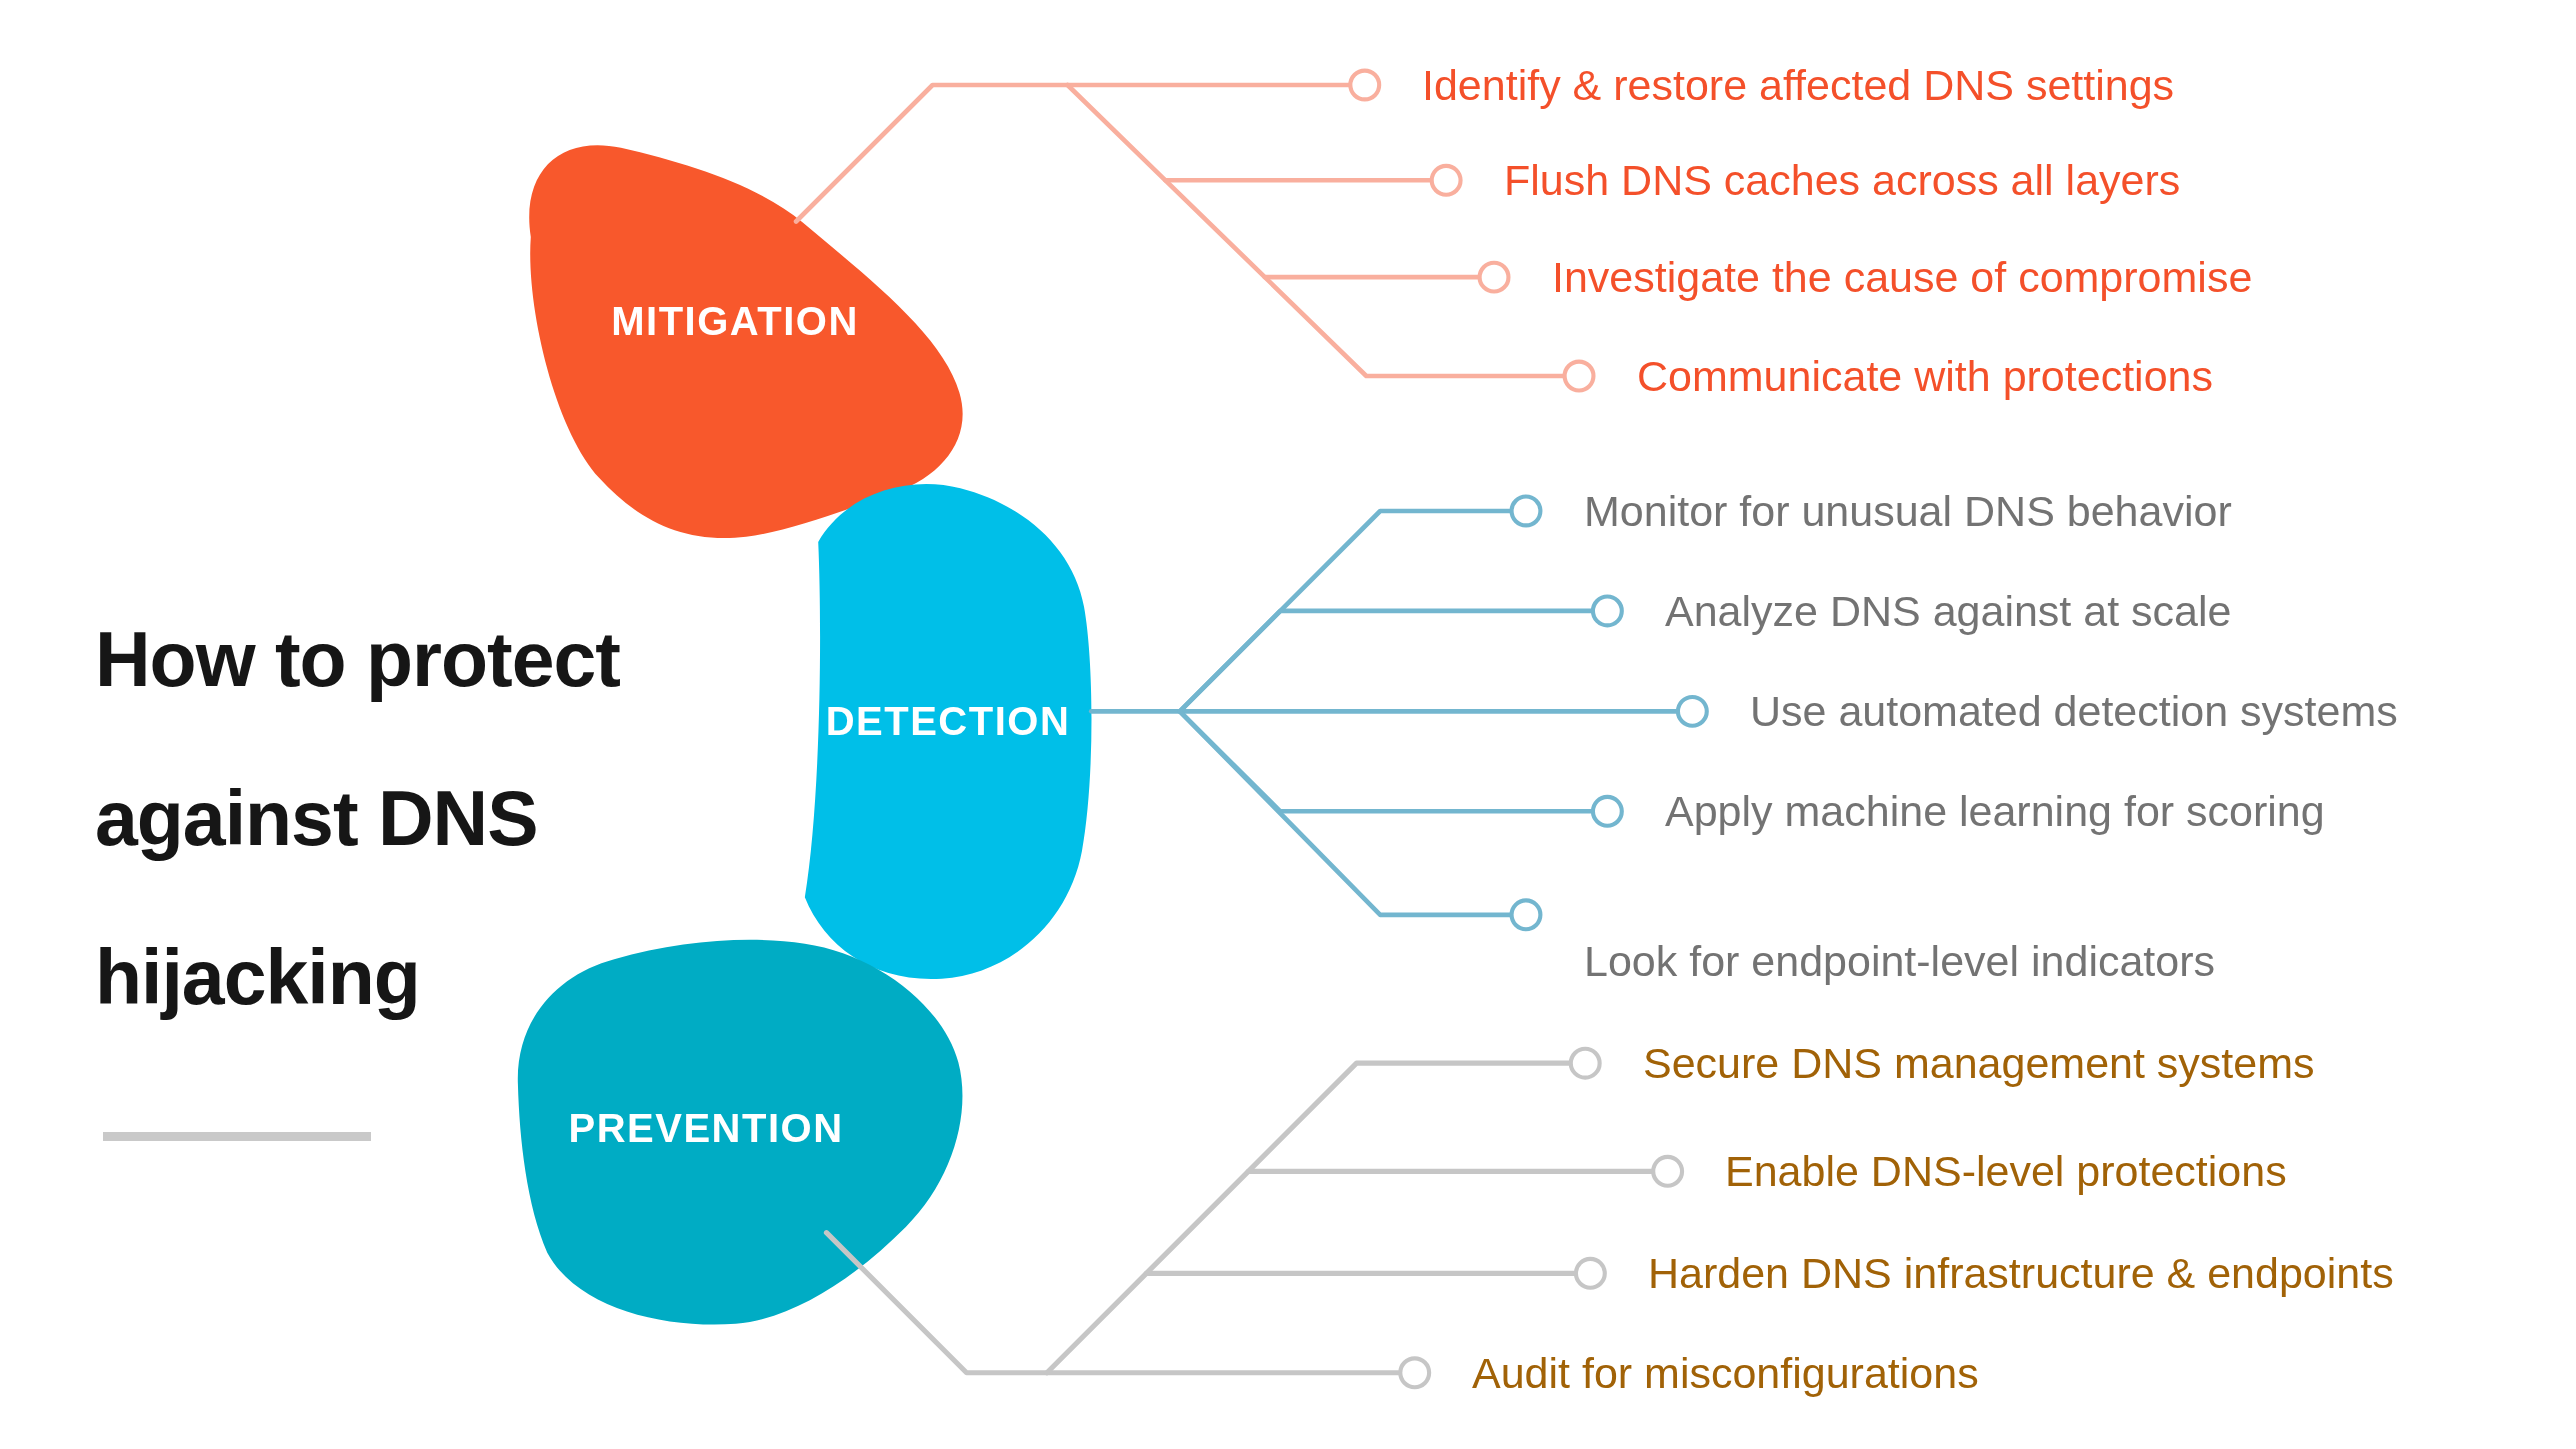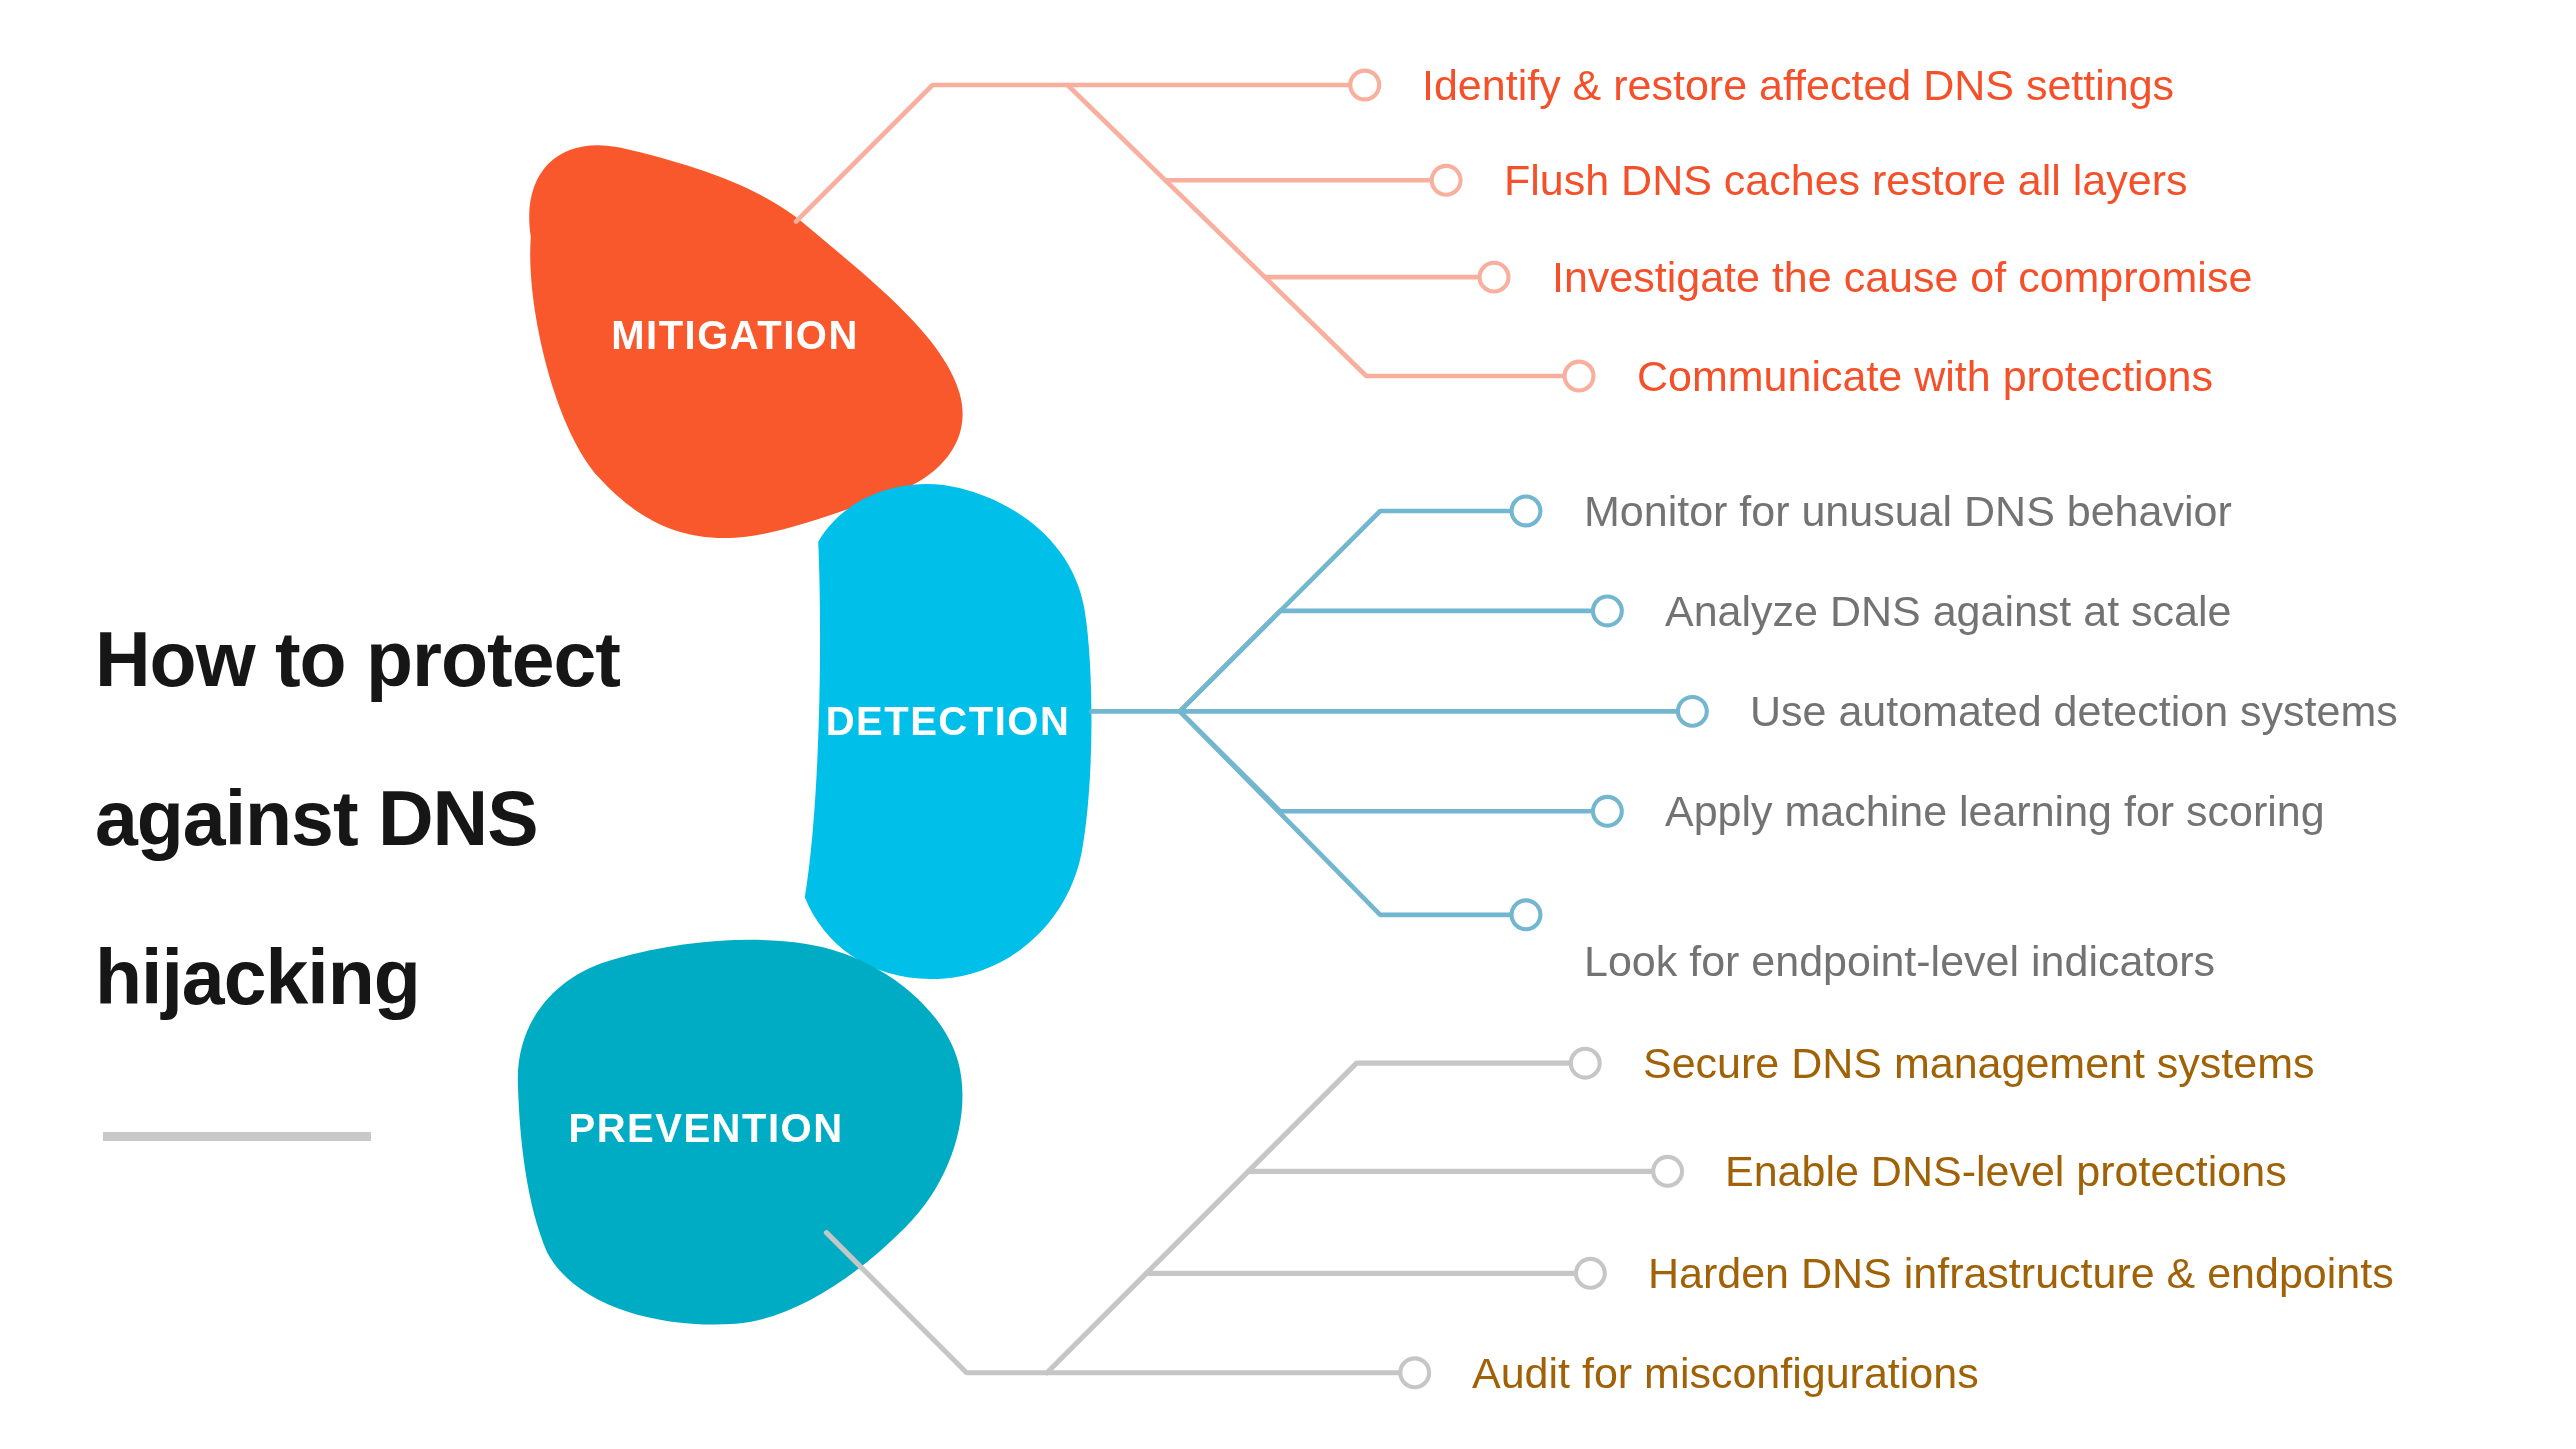--- a/index.html
+++ b/index.html
@@ -89,26 +89,26 @@
     </g>
   </svg>
 
   <div class="title">
     <div>How to protect</div>
     <div>against DNS</div>
     <div>hijacking</div>
   </div>
   <div class="title-underline"></div>
 
-  <div class="blob-label" style="left:735px; top:335px;text-align:right;">MITIGATION</div>
+  <div class="blob-label" style="left:735px; top:321px;text-align:right;">MITIGATION</div>
   <div class="blob-label" style="left:948px; top:721px;">DETECTION</div>
   <div class="blob-label" style="left:706px; top:1128px;">PREVENTION</div>
 
   <div class="item mitigation-text" style="left:1422px; top:57px;">Identify &amp; restore affected DNS settings</div>
-  <div class="item mitigation-text" style="left:1504px; top:152px;">Flush DNS caches restore all layers</div>
+  <div class="item mitigation-text" style="left:1504px; top:152px;">Flush DNS caches across all layers</div>
   <div class="item mitigation-text" style="left:1552px; top:249px;">Investigate the cause of compromise</div>
   <div class="item mitigation-text" style="left:1637px; top:348px;">Communicate with protections</div>
 
   <div class="item detection-text" style="left:1584px; top:483px;">Monitor for unusual DNS behavior</div>
   <div class="item detection-text" style="left:1665px; top:583px;">Analyze DNS against at scale</div>
   <div class="item detection-text" style="left:1750px; top:683px;">Use automated detection systems</div>
   <div class="item detection-text" style="left:1665px; top:783px;">Apply machine learning for scoring</div>
   <div class="item detection-text" style="left:1584px; top:933px;">Look for endpoint-level indicators</div>
 
   <div class="item prevention-text" style="left:1643px; top:1035px;">Secure DNS management systems</div>

